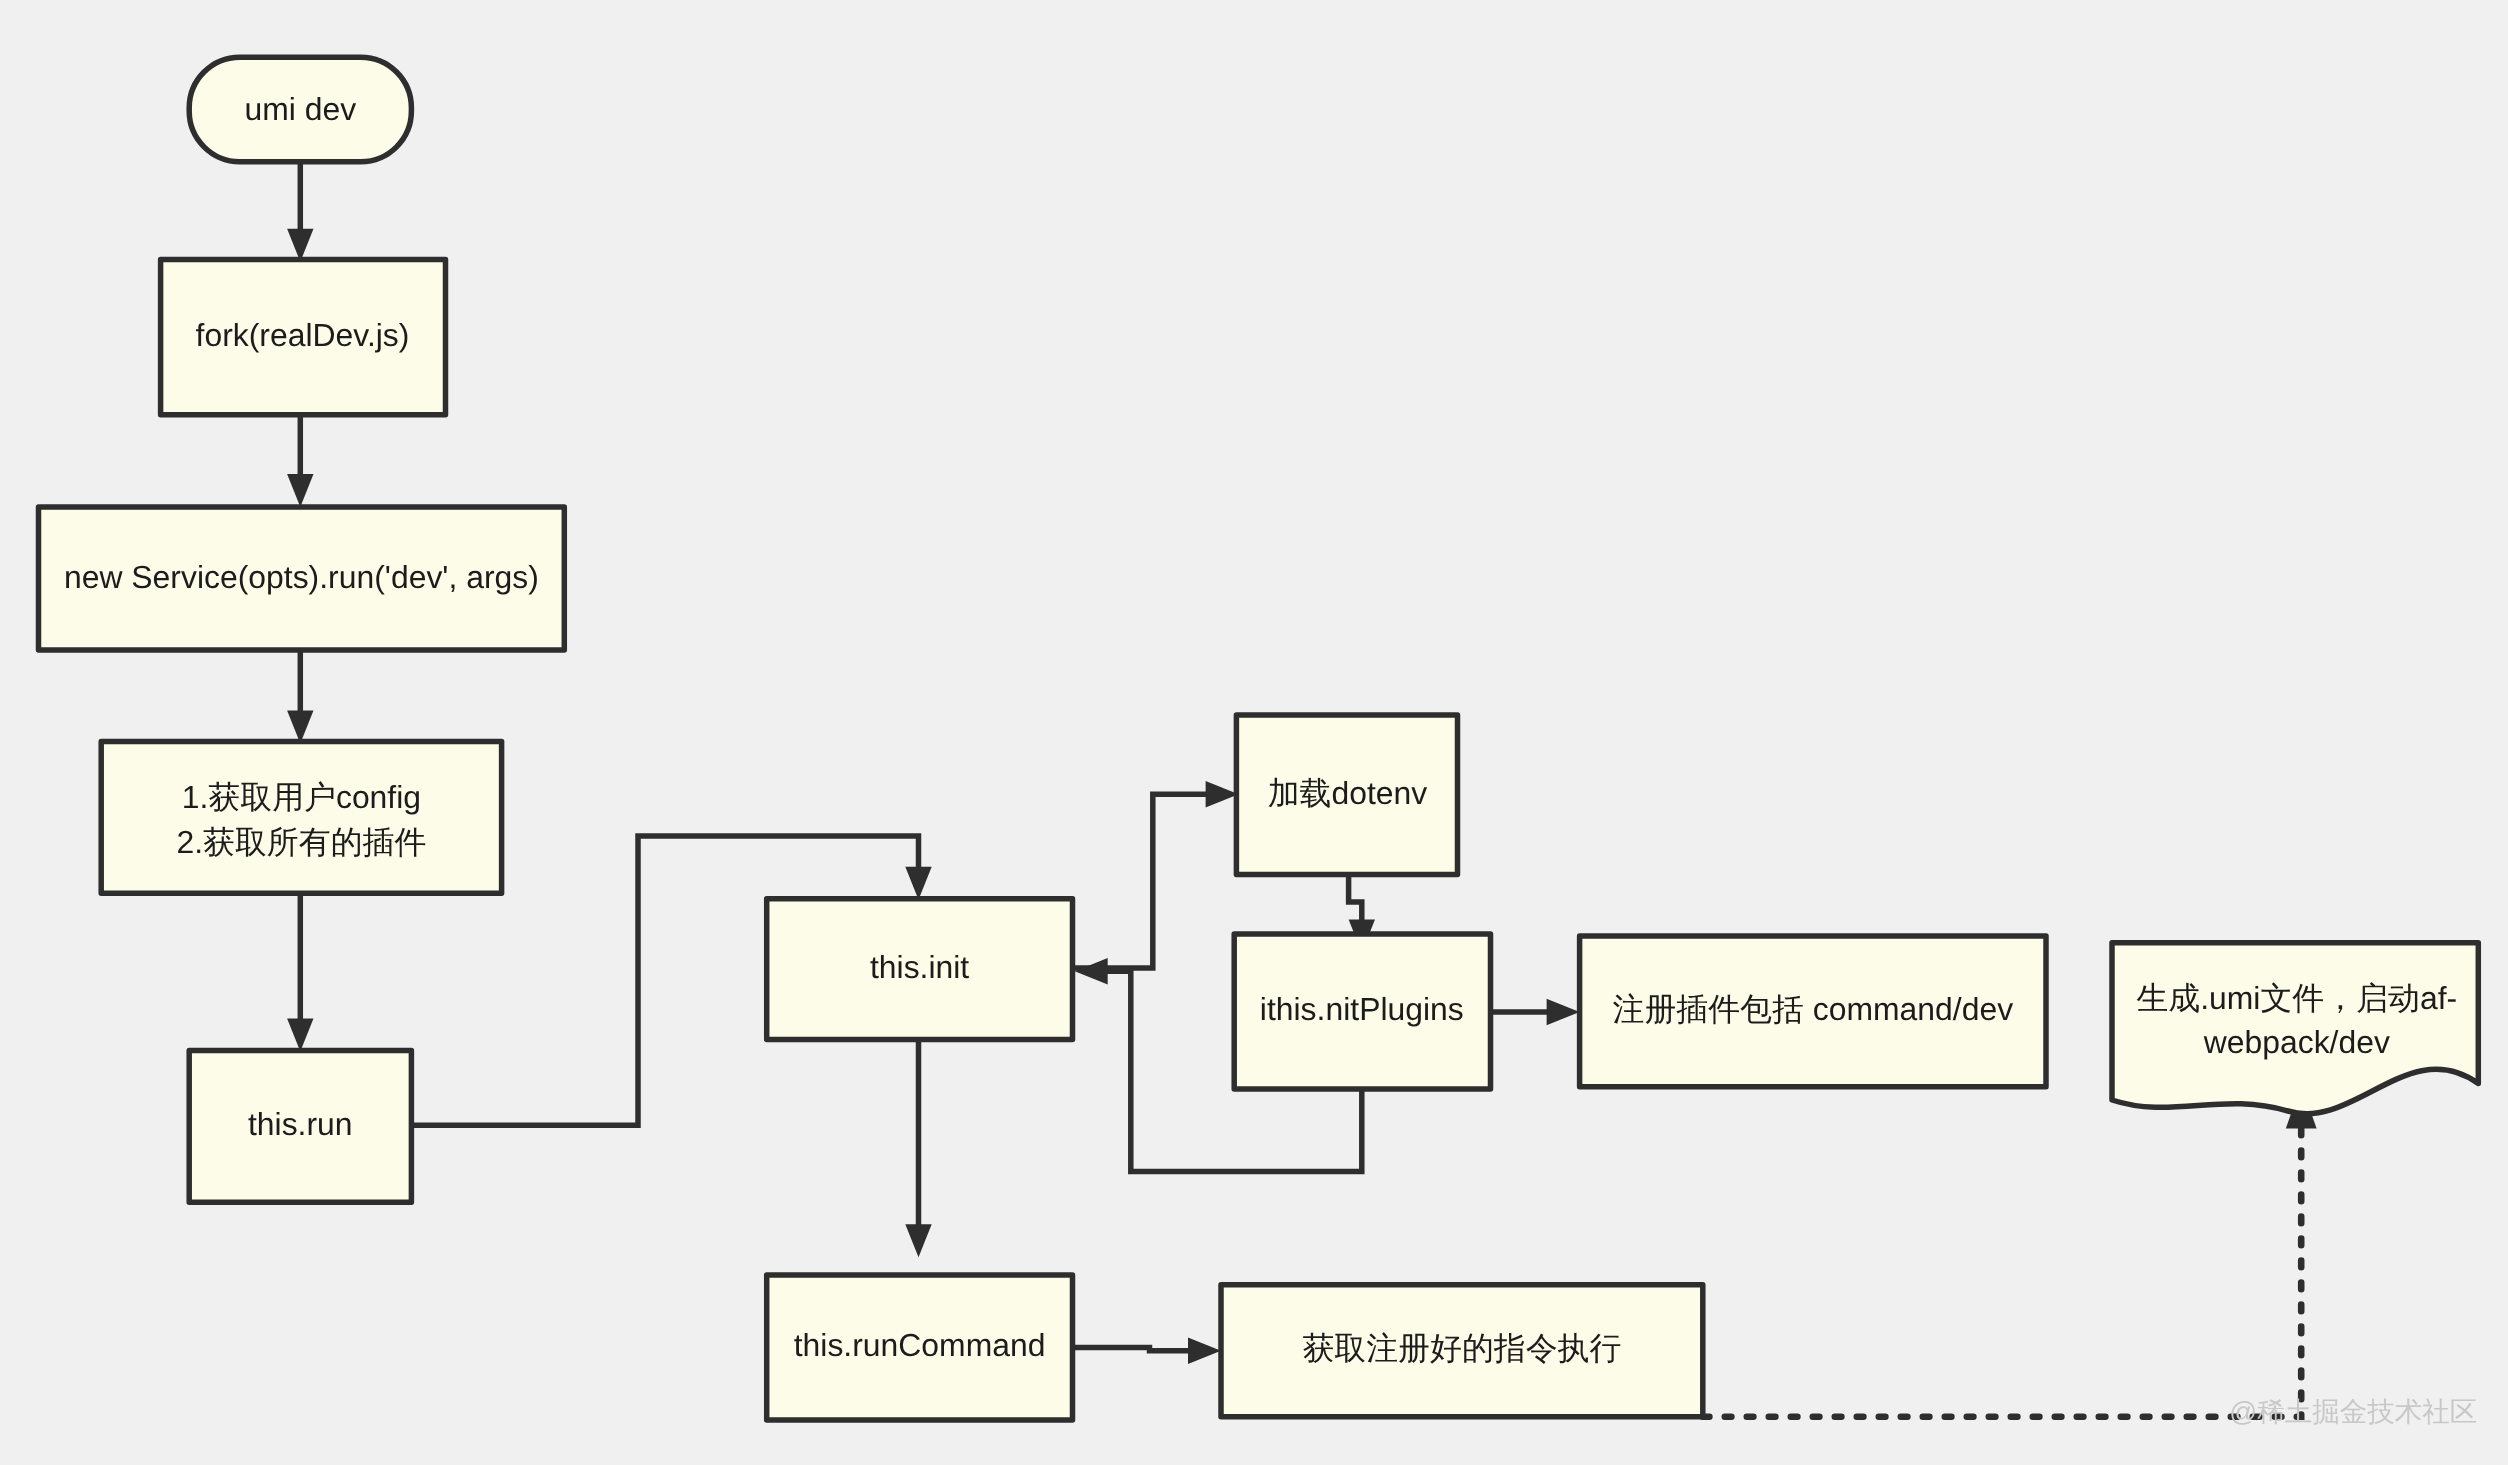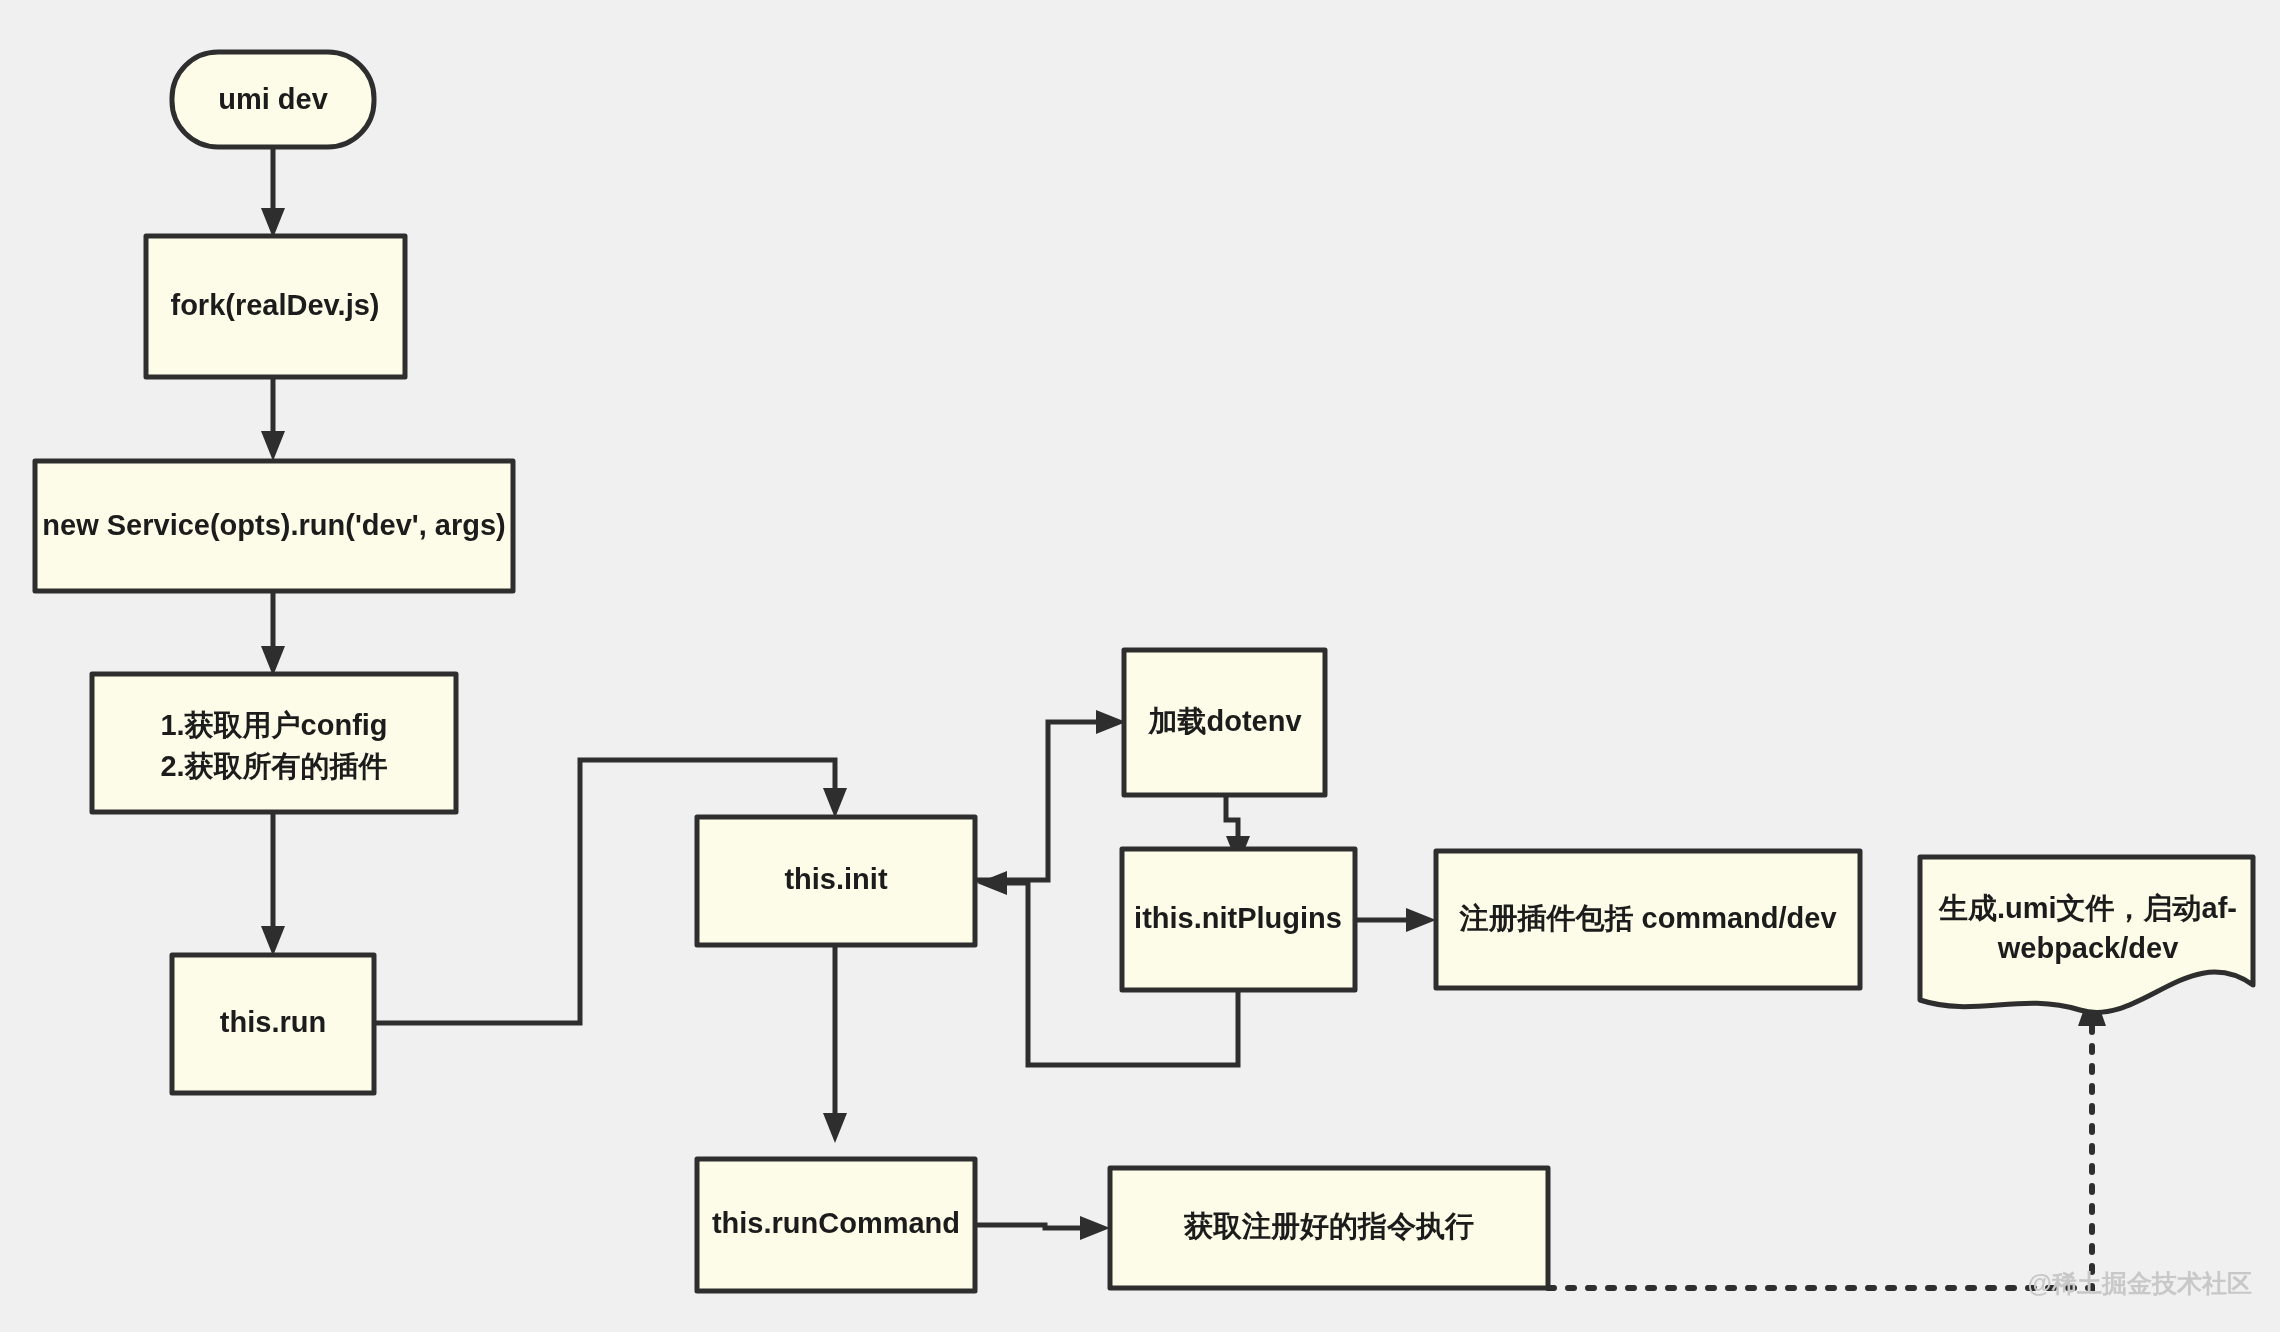--- a/index.html
+++ b/index.html
@@ -11,21 +11,20 @@
     width: 2280px;
     height: 1332px;
     overflow: hidden;
     font-family: "Liberation Sans", "DejaVu Sans", sans-serif;
   }
   #flow-root {
     position: relative;
     width: 2280px;
     height: 1332px;
     background: #f0f0f0;
-    font-weight: bold;
   }
   svg.flow-canvas {
     position: absolute;
     left: 0;
     top: 0;
     width: 2280px;
     height: 1332px;
     display: block;
   }
   .node-shape {

